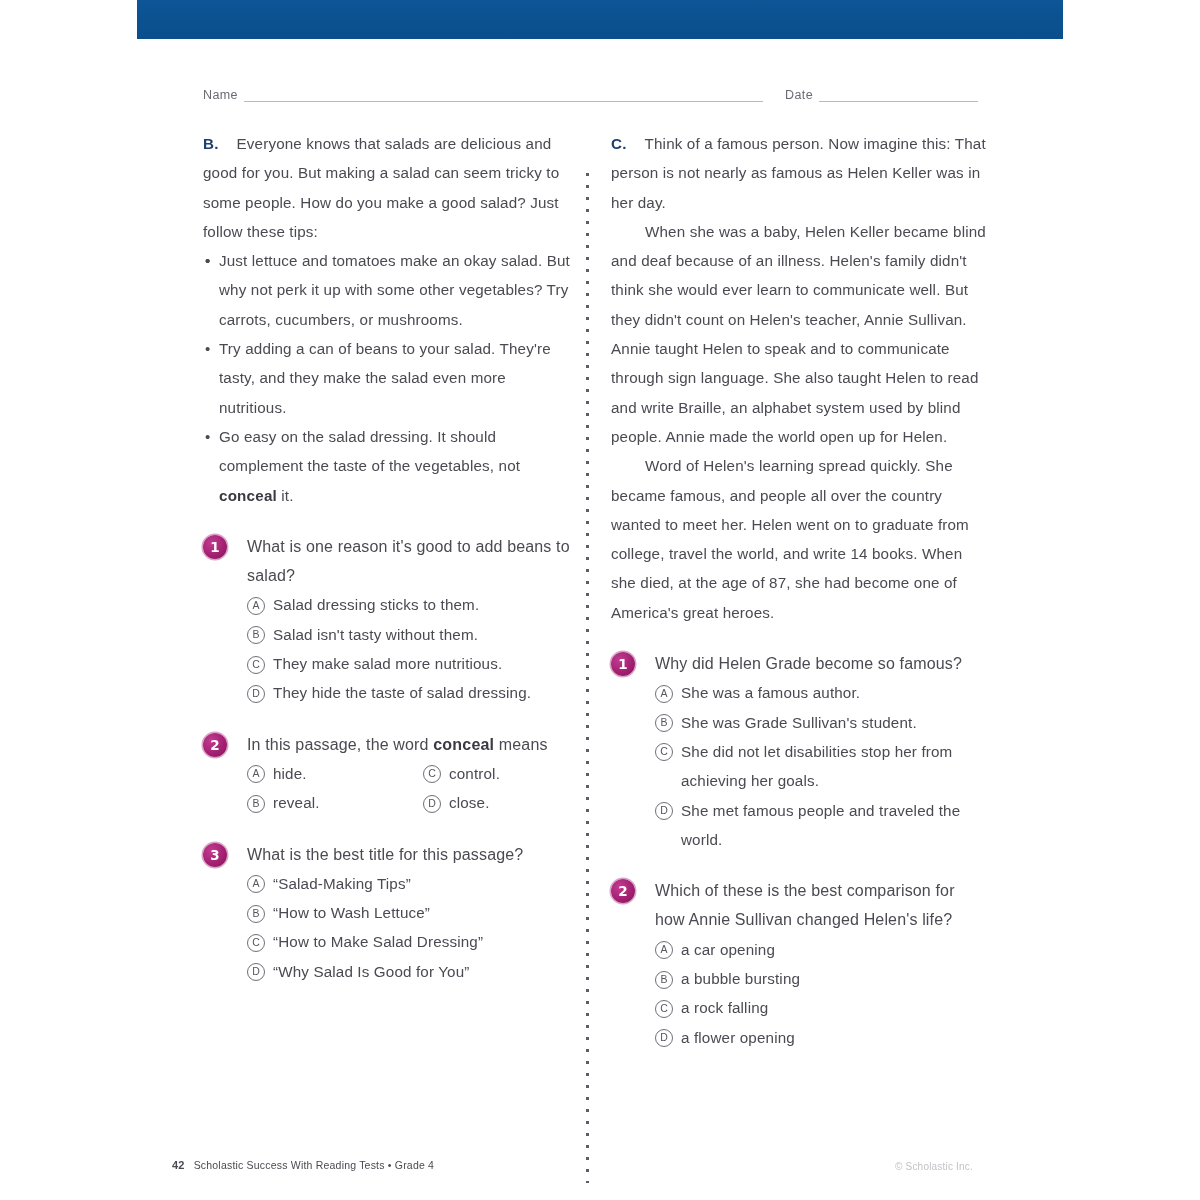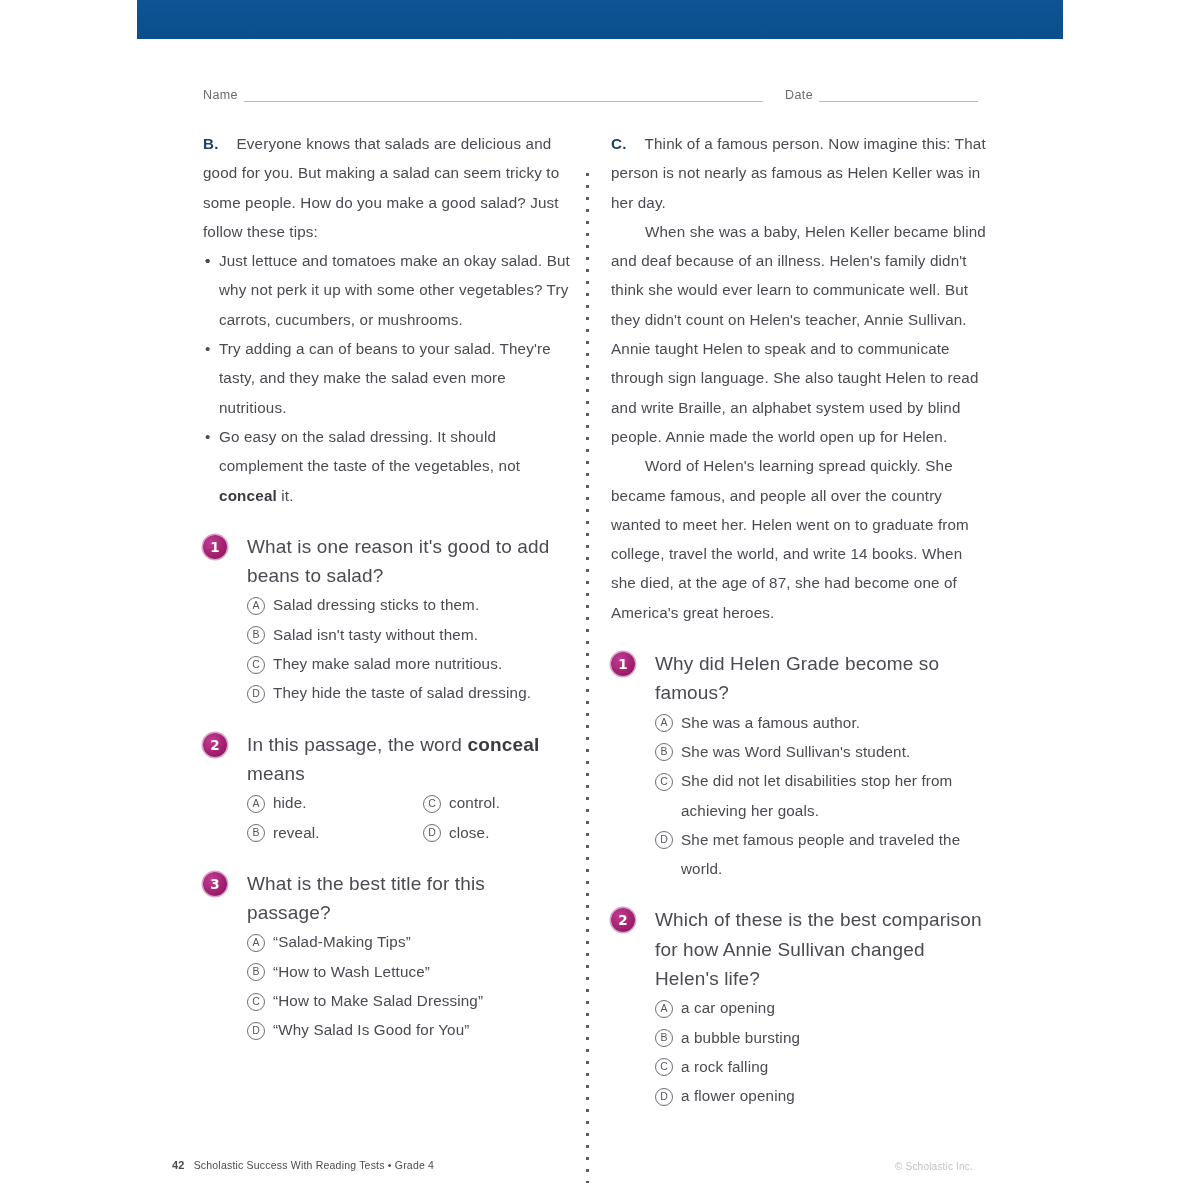--- a/index.html
+++ b/index.html
@@ -139,21 +139,21 @@
     background: radial-gradient(circle at 35% 32%, #c13b90 0%, #a01e6e 62%, #7e1457 100%);
     box-shadow: 0 0 0 1.5px #d9a4c8;
     color: #ffffff;
     font-size: 13.5px;
     font-weight: bold;
     line-height: 24px;
     text-align: center;
     font-family: "DejaVu Sans", sans-serif;
   }
   .qtext {
-    font-size: 19px;
+    font-size: 16px;
     line-height: 29.3px;
   }
   .options {
     margin: 0;
     padding: 0;
     list-style: none;
   }
   .options li {
     position: relative;
     padding-left: 26px;
@@ -330,21 +330,21 @@
       <div class="question">
         <span class="qnum">1</span>
         <div class="qtext">Why did Helen Grade become so famous?</div>
         <ul class="options">
           <li>
               <span class="opt-letter">A</span>
               <span class="hang">She was a famous author.</span>
             </li>
           <li>
               <span class="opt-letter">B</span>
-              <span class="hang">She was Word Sullivan's student.</span>
+              <span class="hang">She was Grade Sullivan's student.</span>
             </li>
           <li>
               <span class="opt-letter">C</span>
               <span class="hang">She did not let disabilities stop her from achieving her goals.</span>
             </li>
           <li>
               <span class="opt-letter">D</span>
               <span class="hang">She met famous people and traveled the world.</span>
             </li>
         </ul>

